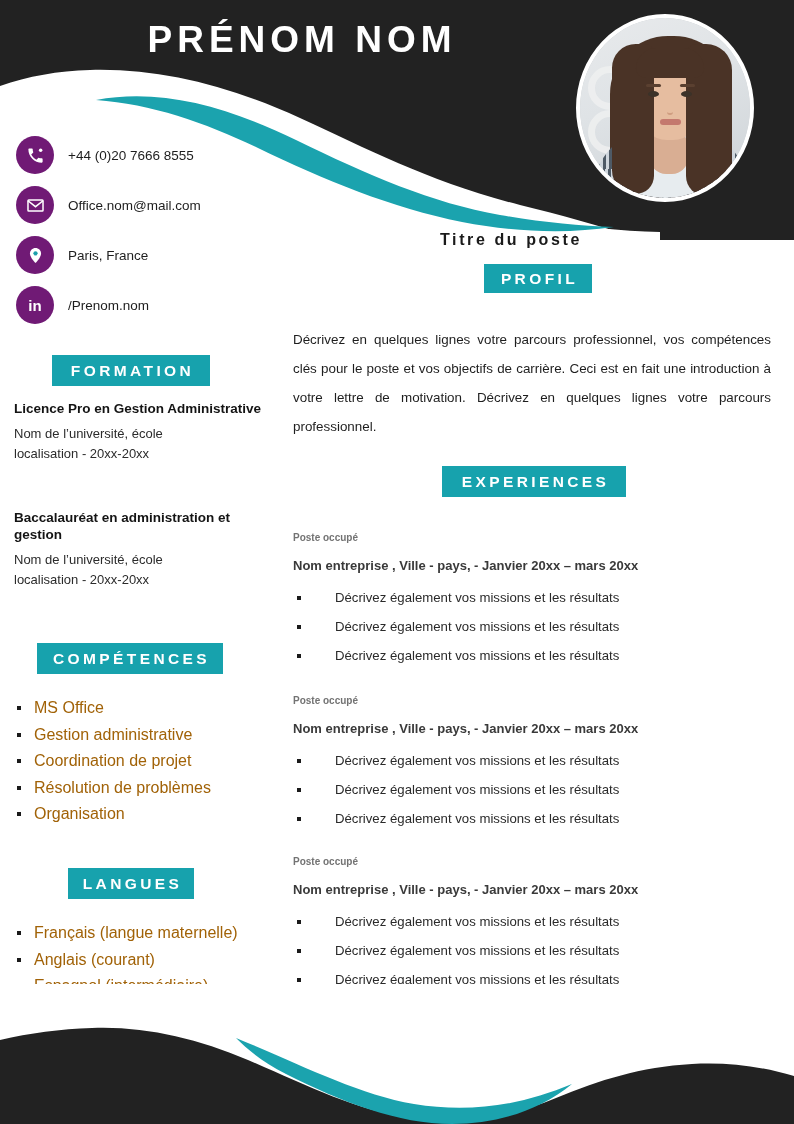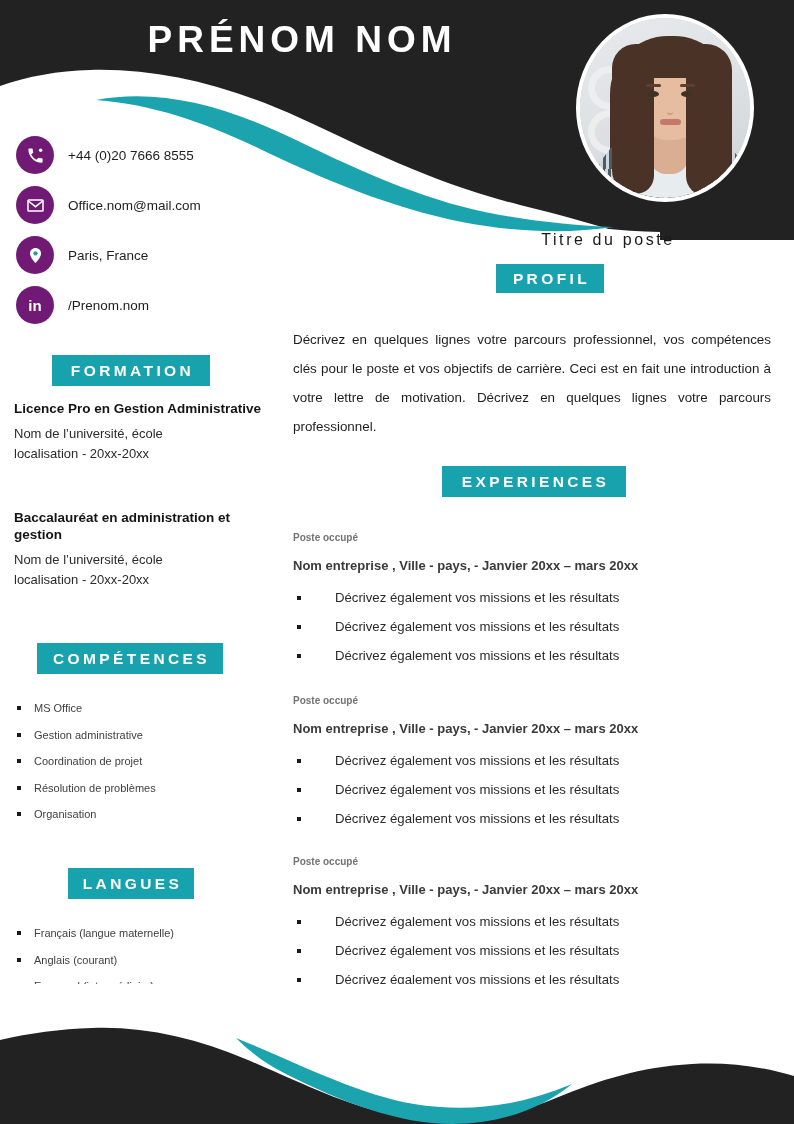--- a/index.html
+++ b/index.html
@@ -161,44 +161,44 @@
     width: 21px; height: 6px;
     background: #c4796e; border-radius: 10px;
   }
 
   
   .job-title {
     position: absolute;
     left: 440px;
     top: 231px;
     width: 336px;
-    text-align: center;
+    text-align: left;
     color: #1a1a1a;
     font-size: 16px;
-    font-weight: normal;
+    font-weight: bold;
     letter-spacing: 2.6px;
   }
 
   
   .badge {
     position: absolute;
     background: #17a2ad;
     color: #ffffff;
     font-size: 15.5px;
     font-weight: bold;
     letter-spacing: 3.4px;
     text-align: center;
     box-sizing: border-box;
     line-height: 1;
     display: flex;
     align-items: center;
     justify-content: center;
     padding-left: 3px;
   }
-  #badge-profil      { left: 496px; top: 264px; width: 108px; height: 29px; }
+  #badge-profil      { left: 484px; top: 264px; width: 108px; height: 29px; }
   #badge-experiences { left: 442px; top: 466px; width: 184px; height: 31px; }
   #badge-formation   { left: 52px;  top: 355px; width: 158px; height: 31px; }
   #badge-competences { left: 37px;  top: 643px; width: 186px; height: 31px; }
   #badge-langues     { left: 68px;  top: 868px; width: 126px; height: 31px; }
 
   
   .contact-list {
     position: absolute;
     left: 16px;
     top: 130px;
@@ -258,22 +258,22 @@
     width: 256px;
     margin: 0;
     padding: 0;
     list-style: none;
   }
   #skills-list { top: 695px; }
   #langs-list  { top: 920px; }
   .sq-item {
     position: relative;
     padding-left: 20px;
-    font-size: 11px;
-    color: #404040;
+    font-size: 16px;
+    color: #a16207;
     line-height: 26.5px;
     white-space: nowrap;
   }
   .sq-item::before {
     content: "";
     position: absolute;
     left: 3px;
     top: 11px;
     width: 4px;
     height: 4px;

